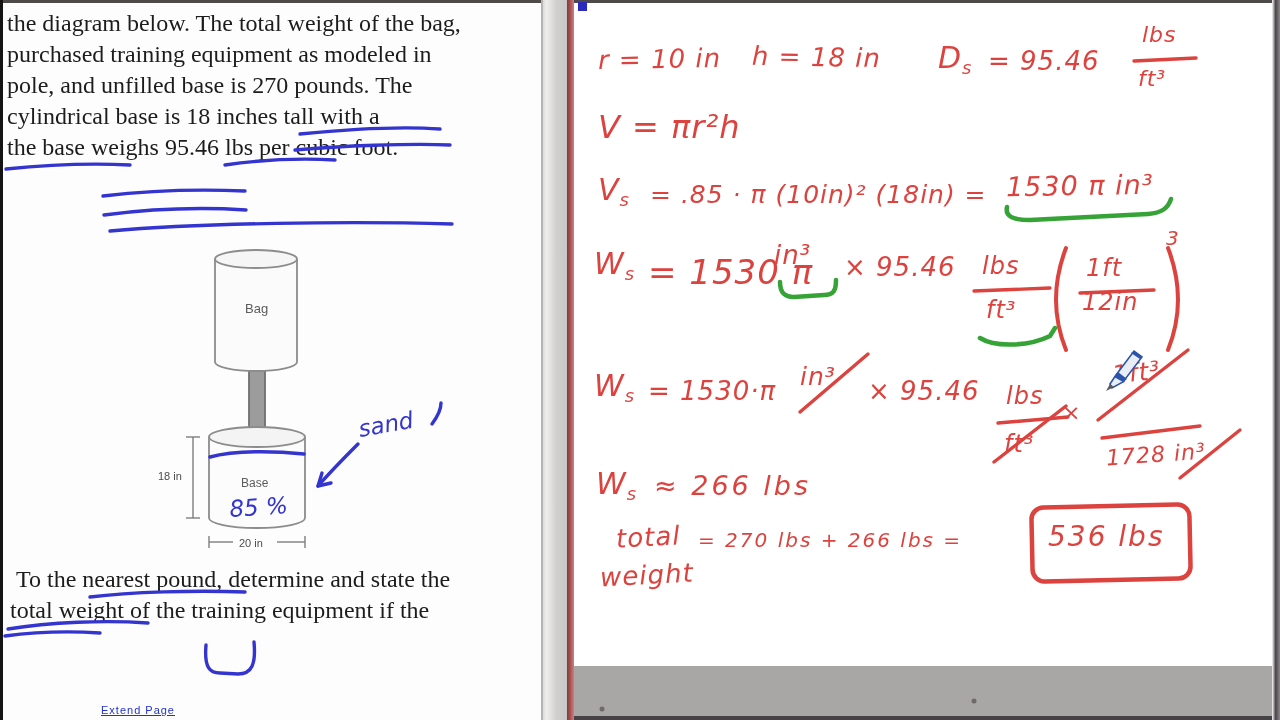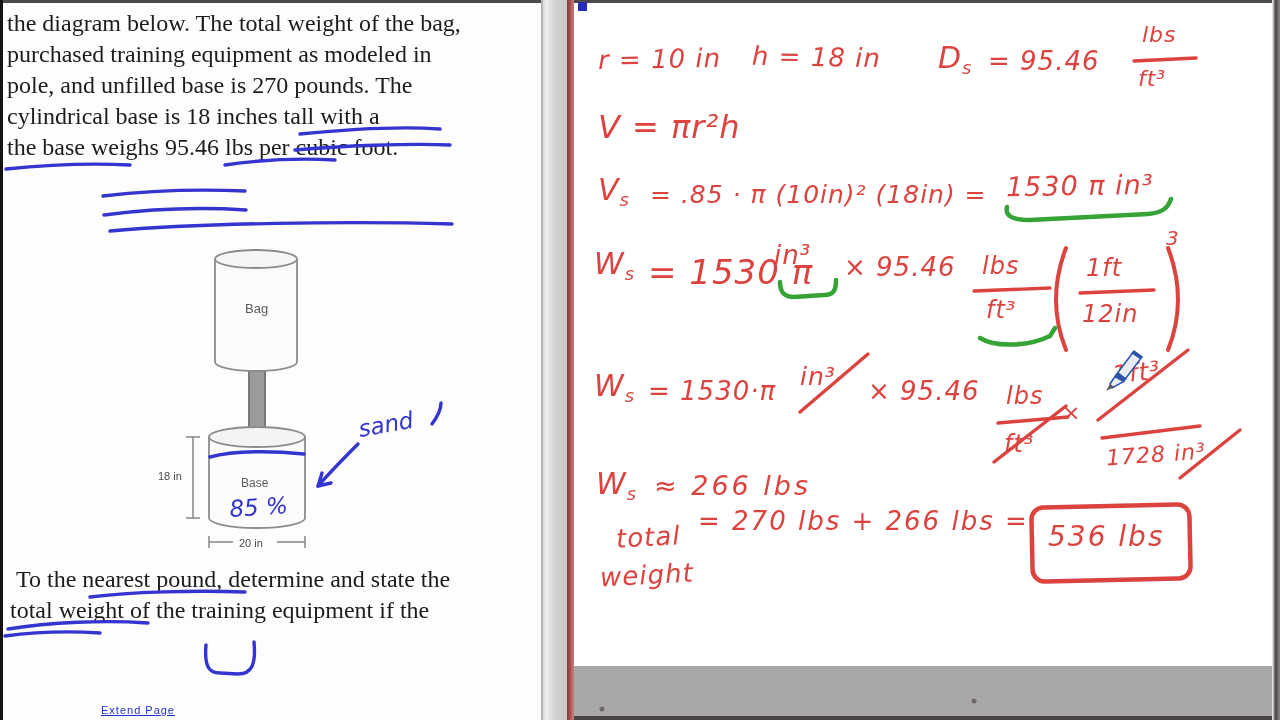--- a/index.html
+++ b/index.html
@@ -78,39 +78,39 @@
 <div class="hw chunk" style="left:650px;top:180px;font-size:25px;">= .85 · π (10in)² (18in) =</div>
 <div class="hw chunk" style="left:1006px;top:170px;font-size:27px;transform:rotate(-1deg);">1530 π in³</div>
 
 <div class="hw chunk" style="left:594px;top:246px;font-size:30px;"><span>W</span><span class="sub">s</span></div>
 <div class="hw chunk" style="left:648px;top:252px;font-size:34px;">= 1530 π</div>
 <div class="hw chunk" style="left:774px;top:240px;font-size:26px;">in³</div>
 <div class="hw chunk" style="left:844px;top:252px;font-size:26px;">× 95.46</div>
 <div class="hw chunk" style="left:982px;top:252px;font-size:24px;">lbs</div>
 <div class="hw chunk" style="left:986px;top:296px;font-size:24px;">ft³</div>
 <div class="hw chunk" style="left:1086px;top:254px;font-size:24px;">1ft</div>
-<div class="hw chunk" style="left:1082px;top:300px;font-size:24px;">12in</div>
+<div class="hw chunk" style="left:1082px;top:288px;font-size:24px;">12in</div>
 <div class="hw chunk" style="left:1166px;top:226px;font-size:20px;">3</div>
 
 <div class="hw chunk" style="left:594px;top:368px;font-size:30px;"><span>W</span><span class="sub">s</span></div>
 <div class="hw chunk" style="left:648px;top:376px;font-size:26px;">= 1530·π</div>
 <div class="hw chunk" style="left:800px;top:362px;font-size:25px;">in³</div>
 <div class="hw chunk" style="left:868px;top:376px;font-size:26px;">× 95.46</div>
 <div class="hw chunk" style="left:1006px;top:382px;font-size:24px;">lbs</div>
 <div class="hw chunk" style="left:1004px;top:430px;font-size:24px;">ft³</div>
 <div class="hw chunk" style="left:1062px;top:400px;font-size:22px;">×</div>
 <div class="hw chunk" style="left:1112px;top:358px;font-size:25px;transform:rotate(-6deg);">1ft³</div>
 <div class="hw chunk" style="left:1106px;top:442px;font-size:22px;transform:rotate(-4deg);">1728 in³</div>
 
 <div class="hw chunk" style="left:596px;top:466px;font-size:30px;"><span>W</span><span class="sub">s</span></div>
 <div class="hw chunk" style="left:654px;top:470px;font-size:27px;letter-spacing:3px;">≈ 266 lbs</div>
 
 <div class="hw chunk" style="left:616px;top:522px;font-size:26px;transform:rotate(-3deg);">total</div>
 <div class="hw chunk" style="left:600px;top:560px;font-size:26px;transform:rotate(-3deg);">weight</div>
-<div class="hw chunk" style="left:698px;top:506px;font-size:26px;letter-spacing:2px;">= 270 lbs + 266 lbs =</div>
+<div class="hw chunk" style="left:698px;top:528px;font-size:20px;letter-spacing:2px;">= 270 lbs + 266 lbs =</div>
 <div class="hw chunk" style="left:1048px;top:520px;font-size:28px;letter-spacing:2px;">536 lbs</div>
 
 <svg id="ink-overlay" width="1280" height="720" viewBox="0 0 1280 720">
 
   <g stroke="#8c8c8c" stroke-width="1.8" fill="none">
     <rect x="249" y="364" width="16" height="74" fill="#9c9c9c" stroke="#6f6f6f"></rect>
     <path d="M215,259 L215,362 A41,9 0 0 0 297,362 L297,259" fill="#fbfbfb"></path>
     <ellipse cx="256" cy="259" rx="41" ry="9" fill="#f6f6f6"></ellipse>
     <path d="M209,437 L209,518 A48,10 0 0 0 305,518 L305,437" fill="#fcfcfc"></path>
     <ellipse cx="257" cy="437" rx="48" ry="10" fill="#f4f4f4"></ellipse>

